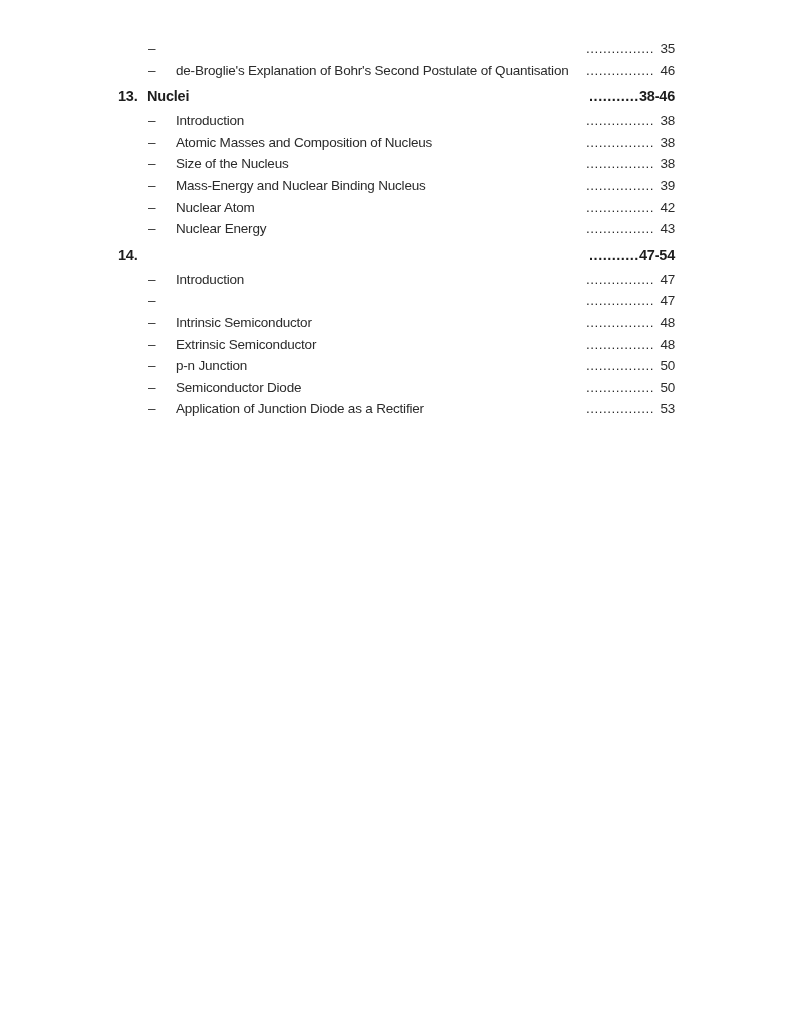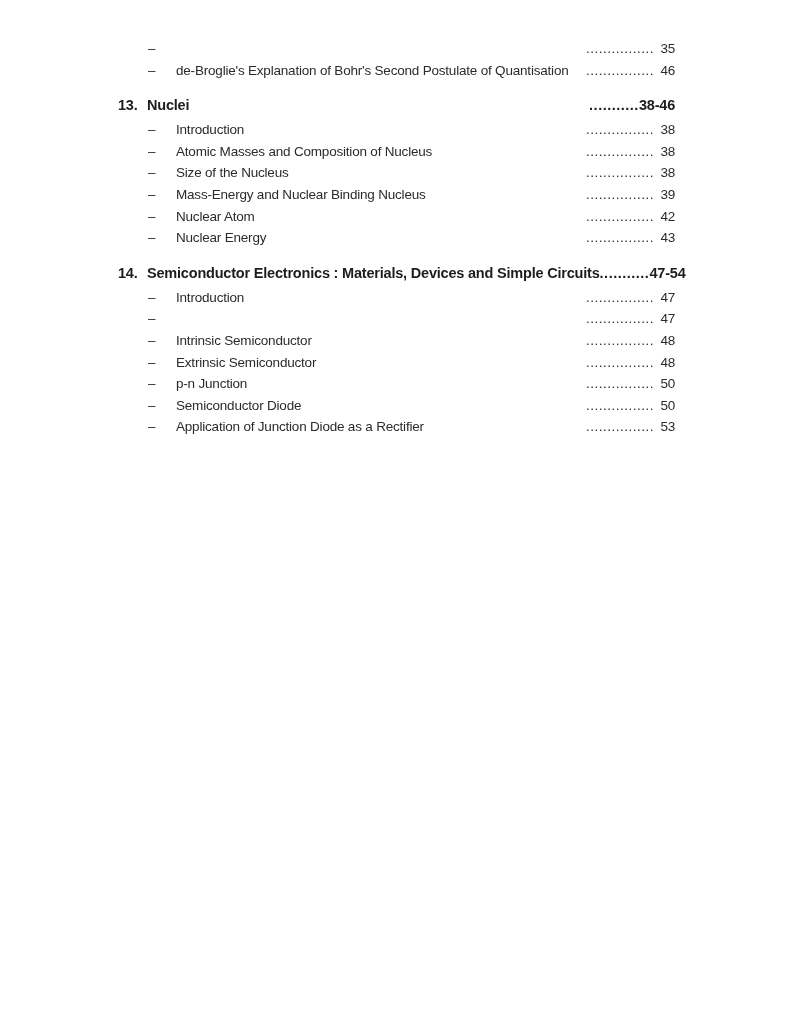--- a/index.html
+++ b/index.html
@@ -22,21 +22,21 @@
     align-items:baseline;
     font-size:13.5px;
     letter-spacing:-0.2px;
     height:21.6px;
   }
   .row.chapter {
     font-weight:bold;
     font-size:14.5px;
     color:#1d1d1d;
     height:23px;
-    margin-top:13px;
+    margin-top:4px;
     margin-bottom:2px;
   }
   .num {
     width:29px;
     flex:0 0 29px;
   }
   .bullet {
     margin-left:30px;
     width:28px;
     flex:0 0 28px;
@@ -129,21 +129,20 @@
   <div class="row sub">
     <span class="bullet">–</span>
     <span class="title">Nuclear Energy</span>
     <span class="fill"></span>
     <span class="leader">................</span>
     <span class="page-num">43</span>
   </div>
 
   <div class="row chapter">
     <span class="num">14.</span>
-    <span class="title">Semiconductor Electronics : Materials, Devices and Simple Circuits</span>
     <span class="fill"></span>
     <span class="leader">...........</span>
     <span class="page-num">47-54</span>
   </div>
 
   <div class="row sub">
     <span class="bullet">–</span>
     <span class="title">Introduction</span>
     <span class="fill"></span>
     <span class="leader">................</span>

